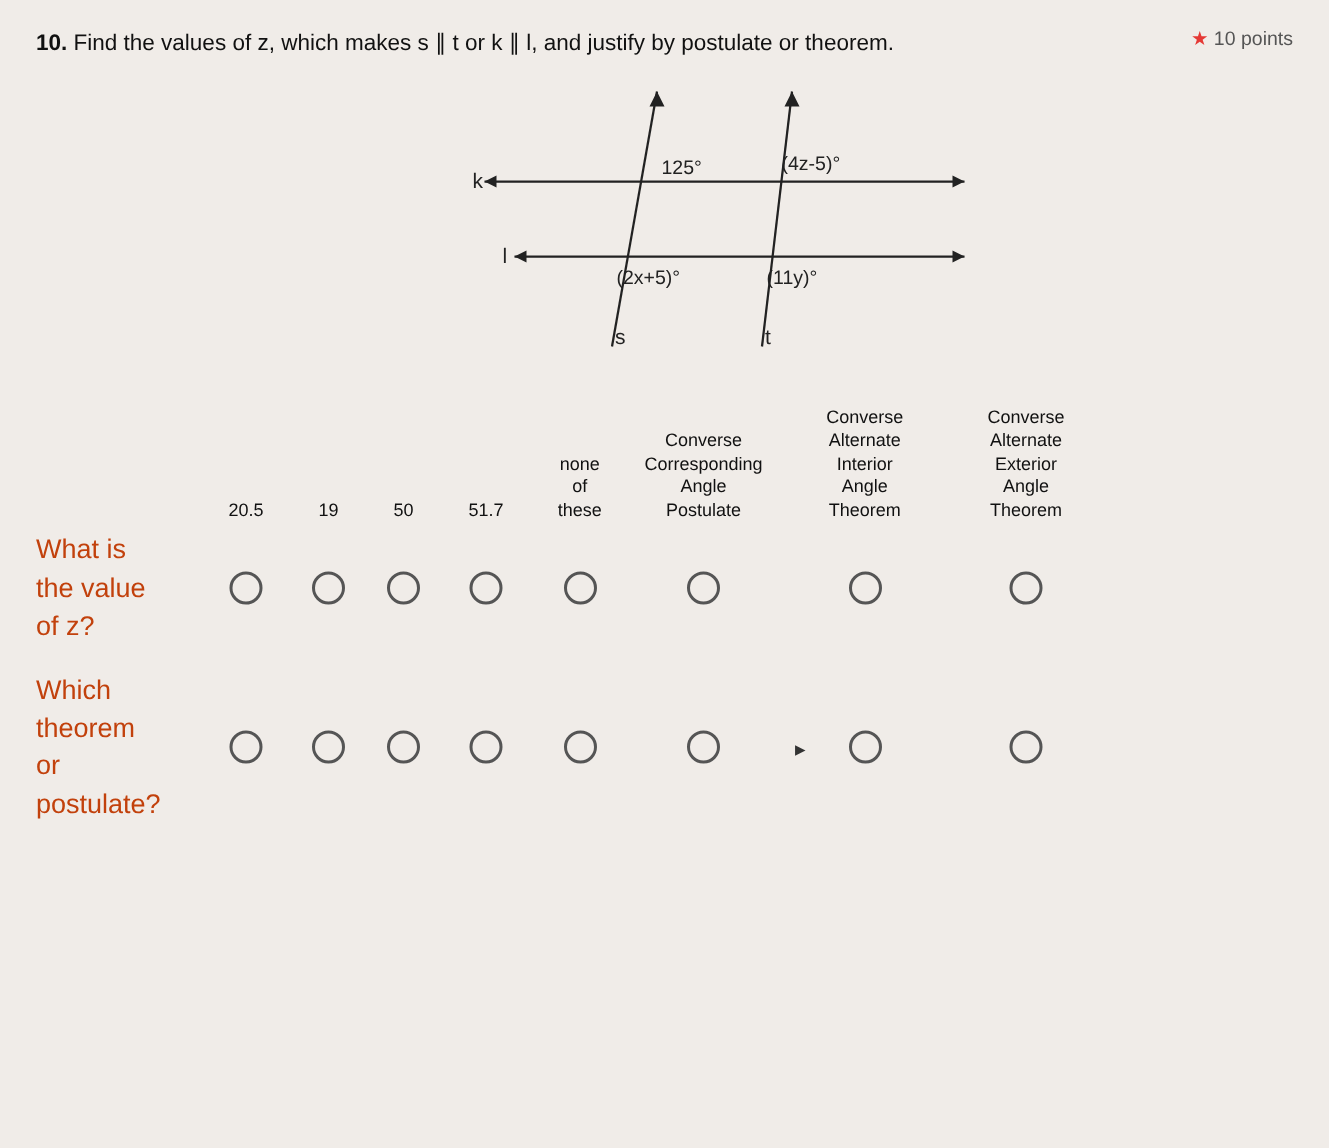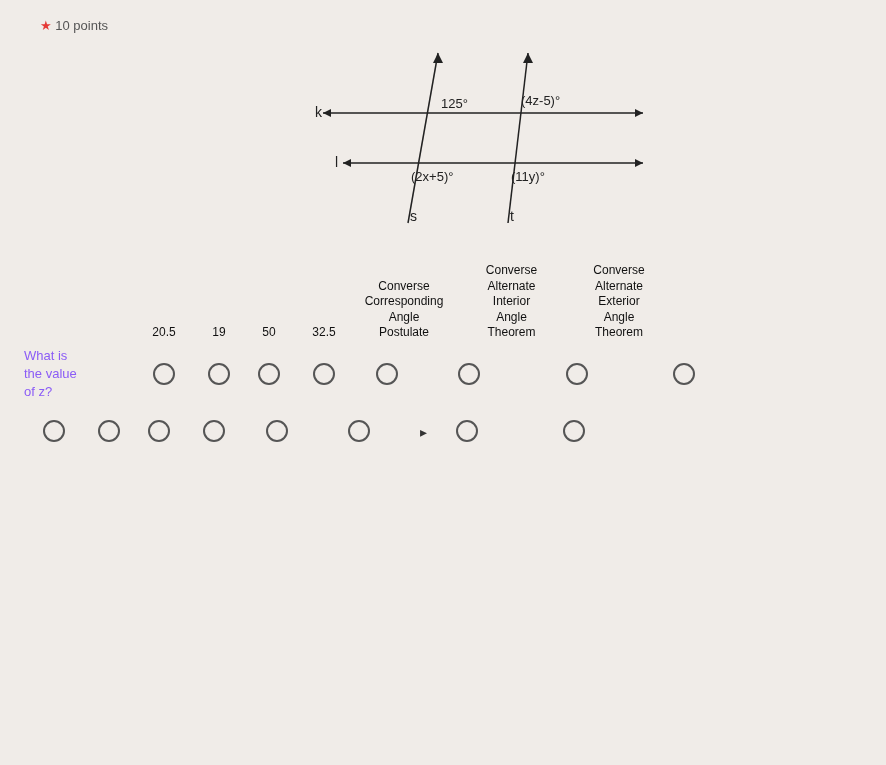--- a/index.html
+++ b/index.html
@@ -79,25 +79,25 @@
     .col-w7 { width: 115px; }
     .col-w8 { width: 100px; }
 
     .row-group {
       display: flex;
       align-items: center;
       margin-bottom: 18px;
     }
 
     .row-label {
-      font-size: 13px;
+      font-size: 18px;
       line-height: 1.4;
       width: 110px;
       flex-shrink: 0;
-      color: #8b5cf6;
+      color: #c2410c;
     }
 
     .row-radios {
       display: flex;
       align-items: center;
       gap: 0;
     }
 
     .radio-cell {
       display: flex;
@@ -119,20 +119,24 @@
 
     .radio-btn:checked {
       border-color: #333;
       background: radial-gradient(circle, #333 40%, transparent 45%);
     }
   </style>
 </head>
 <body>
 
 <div class="question-header">
+  <div class="question-text">
+    <strong>10.</strong>
+    <span>Find the values of z, which makes s ∥ t or k ∥ l, and justify by postulate or theorem.</span>
+  </div>
   <div class="points-badge">
     <span class="star">★</span>
     <span>10 points</span>
   </div>
 </div>
 
 <div class="diagram-container">
   <svg class="diagram-svg" viewBox="0 0 420 200">
 
     <line x1="60" y1="70" x2="380" y2="70" stroke="#222" stroke-width="1.5"></line>
@@ -172,21 +176,24 @@
     <text x="248" y="138" font-size="13" fill="#222" font-family="Arial">(11y)°</text>
   </svg>
 </div>
 
 <div class="answer-grid">
 
   <div class="col-headers">
     <div class="col-header col-w1">20.5</div>
     <div class="col-header col-w2">19</div>
     <div class="col-header col-w3">50</div>
-    <div class="col-header col-w4">32.5</div>
+    <div class="col-header col-w4">51.7</div>
+    <div class="col-header col-w5" style="white-space:pre-line;">none
+of
+these</div>
     <div class="col-header col-w6" style="white-space:pre-line;">Converse
 Corresponding
 Angle
 Postulate</div>
     <div class="col-header col-w7" style="white-space:pre-line;">Converse
 Alternate
 Interior
 Angle
 Theorem</div>
     <div class="col-header col-w8" style="white-space:pre-line;">Converse
@@ -222,20 +229,24 @@
       <div class="radio-cell col-w7">
         <input type="radio" name="value_z" class="radio-btn" style="">
       </div>
       <div class="radio-cell col-w8">
         <input type="radio" name="value_z" class="radio-btn" style="">
       </div>
     </div>
   </div>
 
   <div class="row-group">
+    <div class="row-label" style="white-space:pre-line;">Which
+theorem
+or
+postulate?</div>
     <div class="row-radios">
       <div class="radio-cell col-w1">
         <input type="radio" name="theorem" class="radio-btn" style="">
       </div>
       <div class="radio-cell col-w2">
         <input type="radio" name="theorem" class="radio-btn" style="">
       </div>
       <div class="radio-cell col-w3">
         <input type="radio" name="theorem" class="radio-btn" style="">
       </div>

